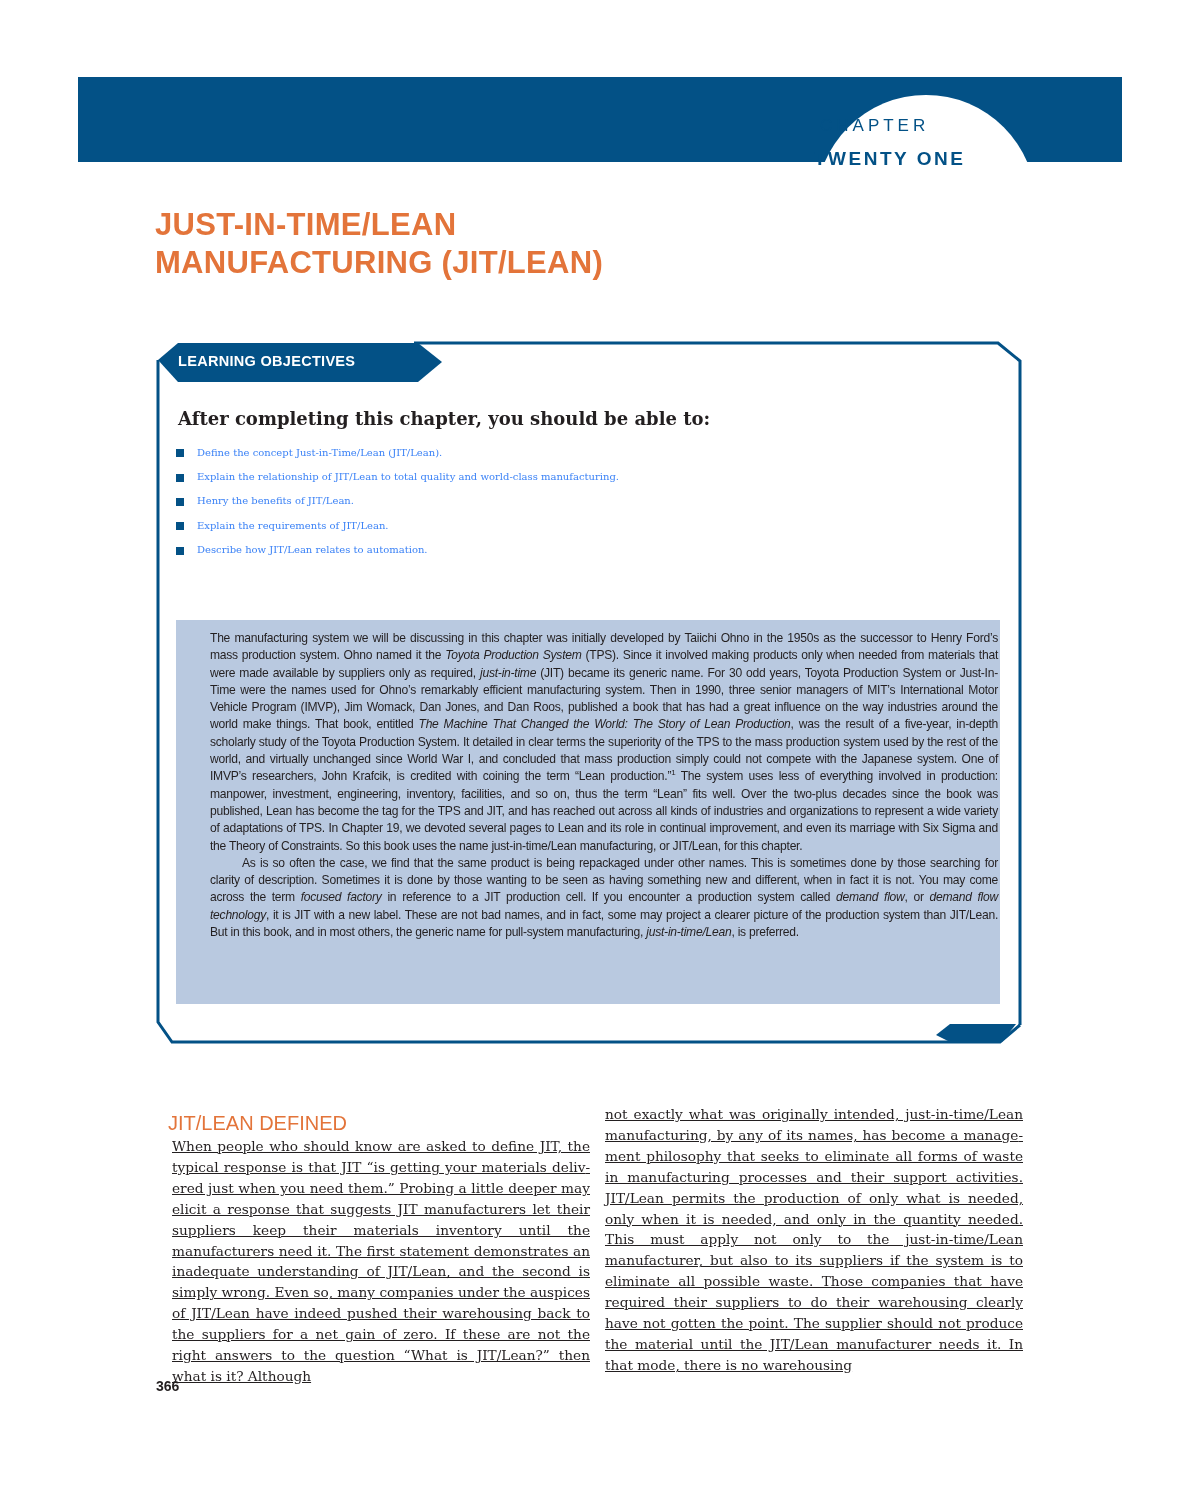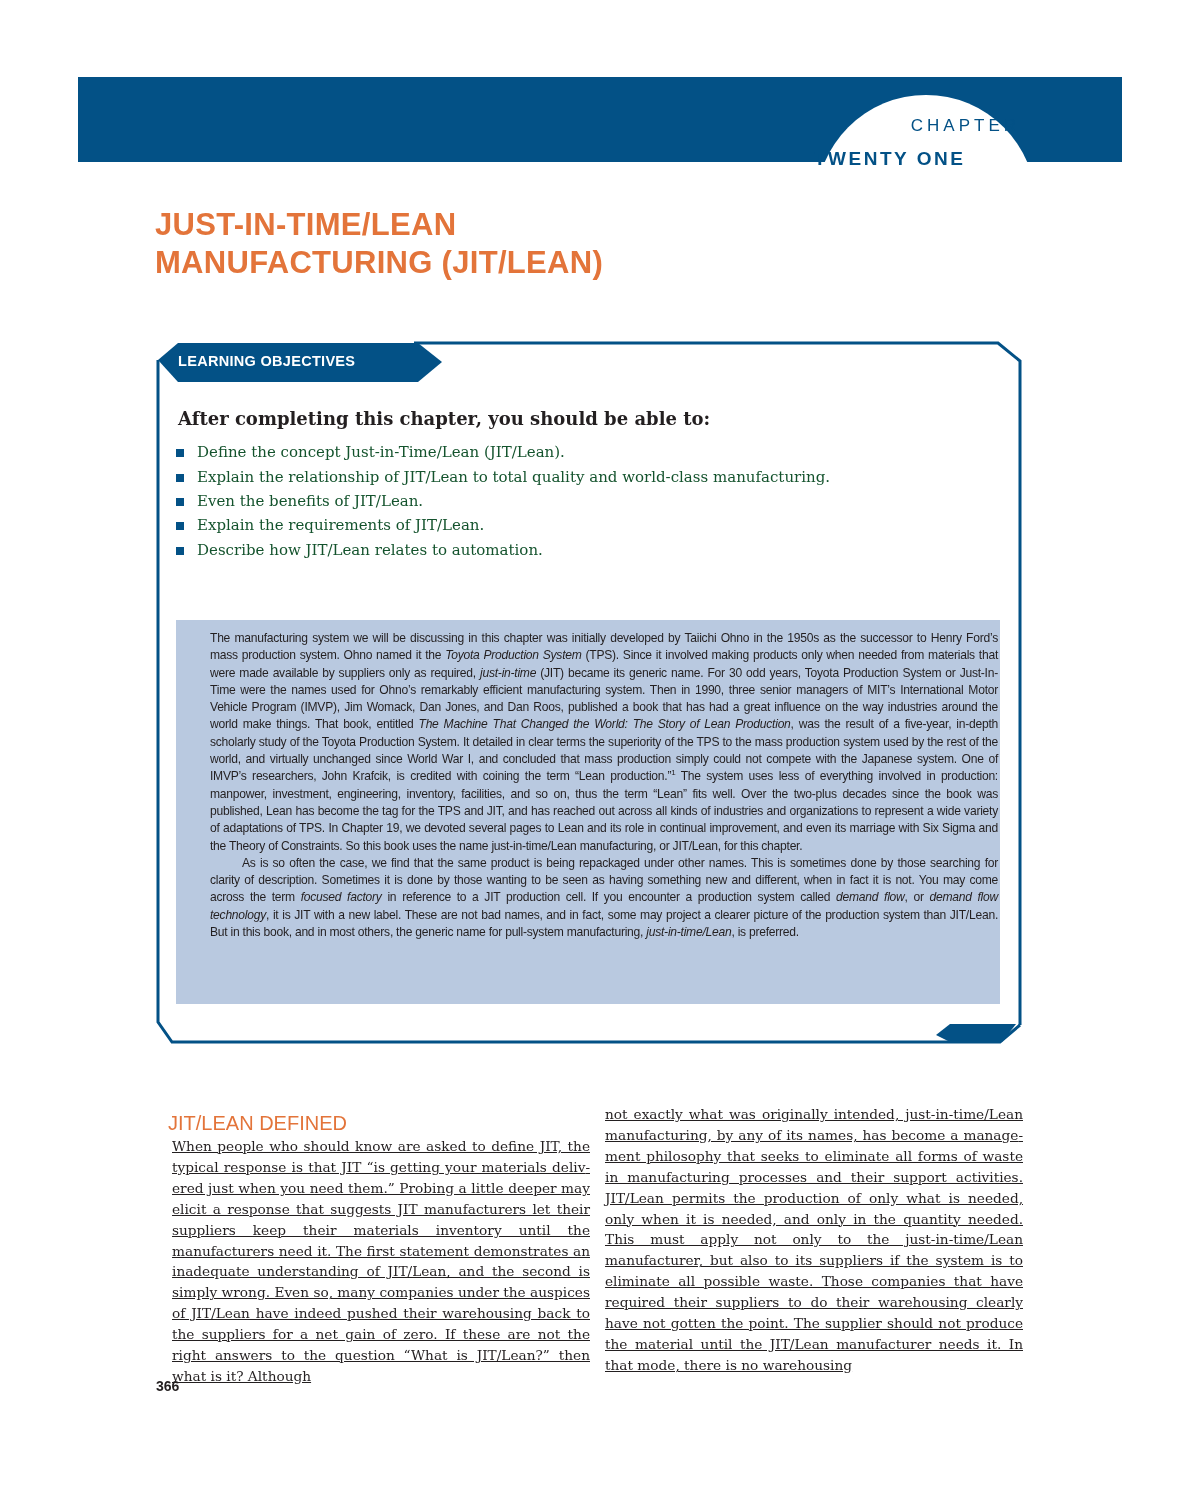--- a/index.html
+++ b/index.html
@@ -9,21 +9,21 @@
   }
   .header-bar {
     position: absolute; left: 78px; top: 77px; width: 1044px; height: 85px; background: #035186;
     overflow: hidden;
   }
   .header-arc {
     position: absolute; left: 738px; top: 18px; width: 220px; height: 220px; border-radius: 50%;
     background: #ffffff;
   }
   .chapter-label {
-    position: absolute; left: 820px; top: 116px; width: 200px; text-align: right;
+    position: absolute; left: 820px; top: 116px; width: 200px; text-align: left;
     font-family: "Liberation Sans", sans-serif; font-size: 17px; letter-spacing: 4px; color: #035186;
   }
   .chapter-number {
     position: absolute; left: 814px; top: 148px; width: 212px; text-align: left;
     font-family: "Liberation Sans", sans-serif; font-weight: bold; font-size: 19px; letter-spacing: 2.5px;
     color: #035186; line-height: 22px;
   }
   .chapter-title {
     position: absolute; left: 155px; top: 206px; margin: 0;
     font-family: "Liberation Sans", sans-serif; font-weight: bold; font-size: 31px; line-height: 38px;
@@ -33,21 +33,21 @@
   .objectives-frame svg { position: absolute; left: 0; top: 0; }
   .obj-tab-label {
     position: absolute; left: 178px; top: 353px;
     font-family: "Liberation Sans", sans-serif; font-weight: bold; font-size: 14.5px; color: #ffffff;
     letter-spacing: 0.3px;
   }
   .obj-intro {
     position: absolute; left: 178px; top: 408px; font-weight: bold; font-size: 18px; color: #231f20;
   }
   .obj-list { position: absolute; left: 176px; top: 440px; margin: 0; padding: 0; list-style: none; }
-  .obj-item { display: flex; align-items: center; height: 24.4px; font-size: 15px; color: #14532d; }
+  .obj-item { display: flex; align-items: center; height: 24.4px; font-size: 10px; color: #3b82f6; }
   .obj-bullet { width: 8px; height: 8px; background: #035186; margin-right: 13px; margin-top: 2px; flex: none; }
   .intro-box {
     position: absolute; left: 176px; top: 620px; width: 824px; height: 384px; background: #b9c9e0;
   }
   .intro-text {
     position: absolute; left: 210px; top: 630px; width: 788px;
     font-family: "Liberation Sans", sans-serif; font-size: 12.1px; line-height: 17.3px; color: #231f20;
     text-align: justify; letter-spacing: -0.25px;
   }
   .intro-text p { margin: 0; }
@@ -100,21 +100,21 @@
   <li class="obj-item">
       <span class="obj-bullet"></span>
       <span>Define the concept Just-in-Time/Lean (JIT/Lean).</span>
     </li>
   <li class="obj-item">
       <span class="obj-bullet"></span>
       <span>Explain the relationship of JIT/Lean to total quality and world-class manufacturing.</span>
     </li>
   <li class="obj-item">
       <span class="obj-bullet"></span>
-      <span>Even the benefits of JIT/Lean.</span>
+      <span>Henry the benefits of JIT/Lean.</span>
     </li>
   <li class="obj-item">
       <span class="obj-bullet"></span>
       <span>Explain the requirements of JIT/Lean.</span>
     </li>
   <li class="obj-item">
       <span class="obj-bullet"></span>
       <span>Describe how JIT/Lean relates to automation.</span>
     </li>
 </ul>

